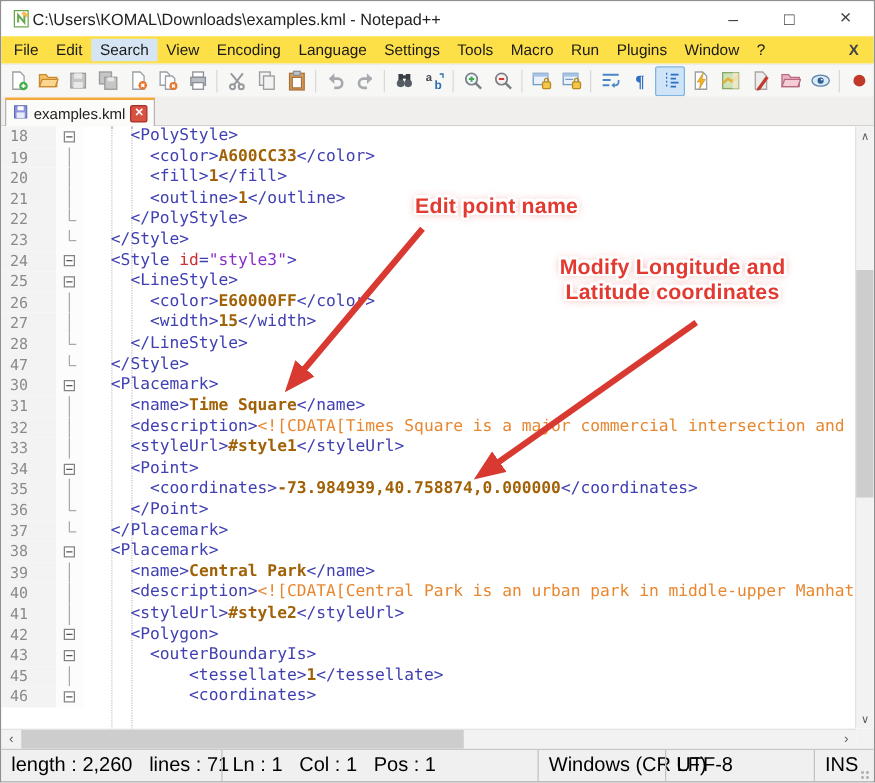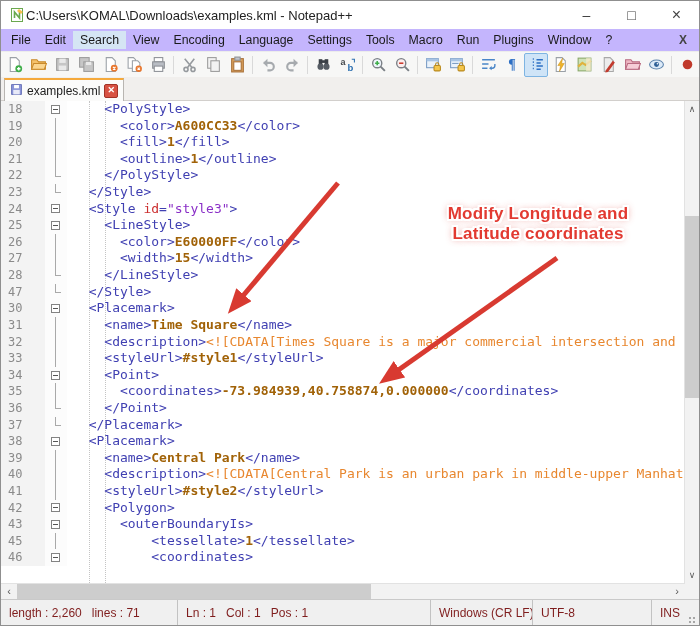--- a/index.html
+++ b/index.html
@@ -7,21 +7,21 @@
 
   
   .titlebar{position:absolute;left:0;top:0;width:100%;height:28px;background:#fff;display:flex;align-items:center;}
   .app-icon{margin-left:8px;width:16px;height:16px;flex:none;}
   .title-text{margin-left:1px;font-size:13px;color:#222;white-space:nowrap;text-align:right;}
   .win-controls{margin-left:auto;display:flex;height:100%;}
   .win-btn{width:45px;height:100%;display:flex;align-items:center;justify-content:center;font-size:14px;color:#444;}
   .win-btn.close{font-size:16px;}
 
   
-  .menubar{position:absolute;left:0;top:28px;width:100%;height:22px;background:#c4b5fd;display:flex;align-items:center;padding-left:3px;box-sizing:border-box;font-size:12.3px;color:#1a1a1a;}
+  .menubar{position:absolute;left:0;top:28px;width:100%;height:22px;background:#fde047;display:flex;align-items:center;padding-left:3px;box-sizing:border-box;font-size:12.3px;color:#1a1a1a;}
   .menu-item{padding:2px 7px;white-space:pre;}
   .menu-item.hl{background:#d5e5f4;}
   .menu-close-x{margin-left:auto;padding:0 12px;color:#444;font-size:12px;font-weight:bold;}
 
   
   .toolbar{position:absolute;left:0;top:50px;width:100%;height:26px;background:#f7f7f6;border-top:1px solid #ececec;display:flex;align-items:center;padding:0 1px;box-sizing:border-box;}
   .tbtn{width:22px;height:22px;display:flex;align-items:center;justify-content:center;flex:none;border:1px solid transparent;border-radius:2px;}
   .tbtn.pressed{background:#cfe4f7;border-color:#7eb4e2;}
   .tsep{width:1px;height:18px;background:#d9d9d9;margin:0 3px;flex:none;}
 
@@ -63,21 +63,21 @@
   .vs-thumb{position:absolute;left:0;top:115px;width:100%;height:182px;background:#cdcdcd;}
 
   
   .hscroll{position:absolute;left:0;top:582px;width:684px;height:16px;background:#f2f2f2;border-top:1px solid #e2e2e2;box-sizing:border-box;}
   .hs-arrow{position:absolute;top:0;width:16px;height:100%;color:#5a5a5a;font-size:11px;text-align:center;line-height:14px;}
   .hs-left{left:0;} .hs-right{right:0;}
   .hs-thumb{position:absolute;left:16px;top:0;width:354px;height:100%;background:#cdcdcd;}
   .scroll-corner{position:absolute;left:684px;top:582px;width:16px;height:16px;background:#f2f2f2;}
 
   
-  .statusbar{position:absolute;left:0;top:598px;width:100%;height:28px;background:#f0f0f0;border-top:1px solid #c9c9c9;box-sizing:border-box;font-size:12px;color:#7f1d1d;}
+  .statusbar{position:absolute;left:0;top:598px;width:100%;height:28px;background:#f0f0f0;border-top:1px solid #c9c9c9;box-sizing:border-box;font-size:16px;color:#000000;}
   .st{position:absolute;top:0;height:100%;line-height:26px;white-space:pre;box-sizing:border-box;padding-left:8px;}
   .st.bl{border-left:1px solid #c2c2c2;}
   .s1{left:0;width:176px;}
   .s2{left:176px;width:253px;}
   .s3{left:429px;width:102px;}
   .s4{left:531px;width:119px;}
   .s5{left:650px;width:36px;}
   .grip{position:absolute;right:3px;bottom:3px;width:10px;height:10px;}
   .grip::after{content:"";position:absolute;right:1px;bottom:1px;width:2px;height:2px;background:#a6a6a6;box-shadow:-4px -4px 0 #a6a6a6,0 -4px 0 #a6a6a6,-4px 0 0 #a6a6a6;}
 </style>
@@ -537,20 +537,21 @@
     <div class="anno-overlay">
       <svg width="700" height="482" viewBox="0 0 700 482">
         <defs>
           <marker id="ah" markerWidth="5" markerHeight="4" refX="0.6" refY="2" orient="auto">
             <path d="M0 0L5 2L0 4z" fill="#d83a31"></path>
           </marker>
         </defs>
         <line x1="337" y1="82" x2="241" y2="196" stroke="#d83a31" stroke-width="5" marker-end="url(#ah)"></line>
         <line x1="556" y1="157" x2="396" y2="270" stroke="#d83a31" stroke-width="5" marker-end="url(#ah)"></line>
       </svg>
+      <div class="anno-label" style="left:331px;top:54px;">Edit point name</div>
       <div class="anno-label two" style="left:437px;top:103px;">
         <div>Modify Longitude and</div>
         <div>Latitude coordinates</div>
       </div>
     </div>
 
     <div class="vscroll">
       <div class="vs-arrow vs-up">∧</div>
       <div class="vs-thumb"></div>
       <div class="vs-arrow vs-down">∨</div>

